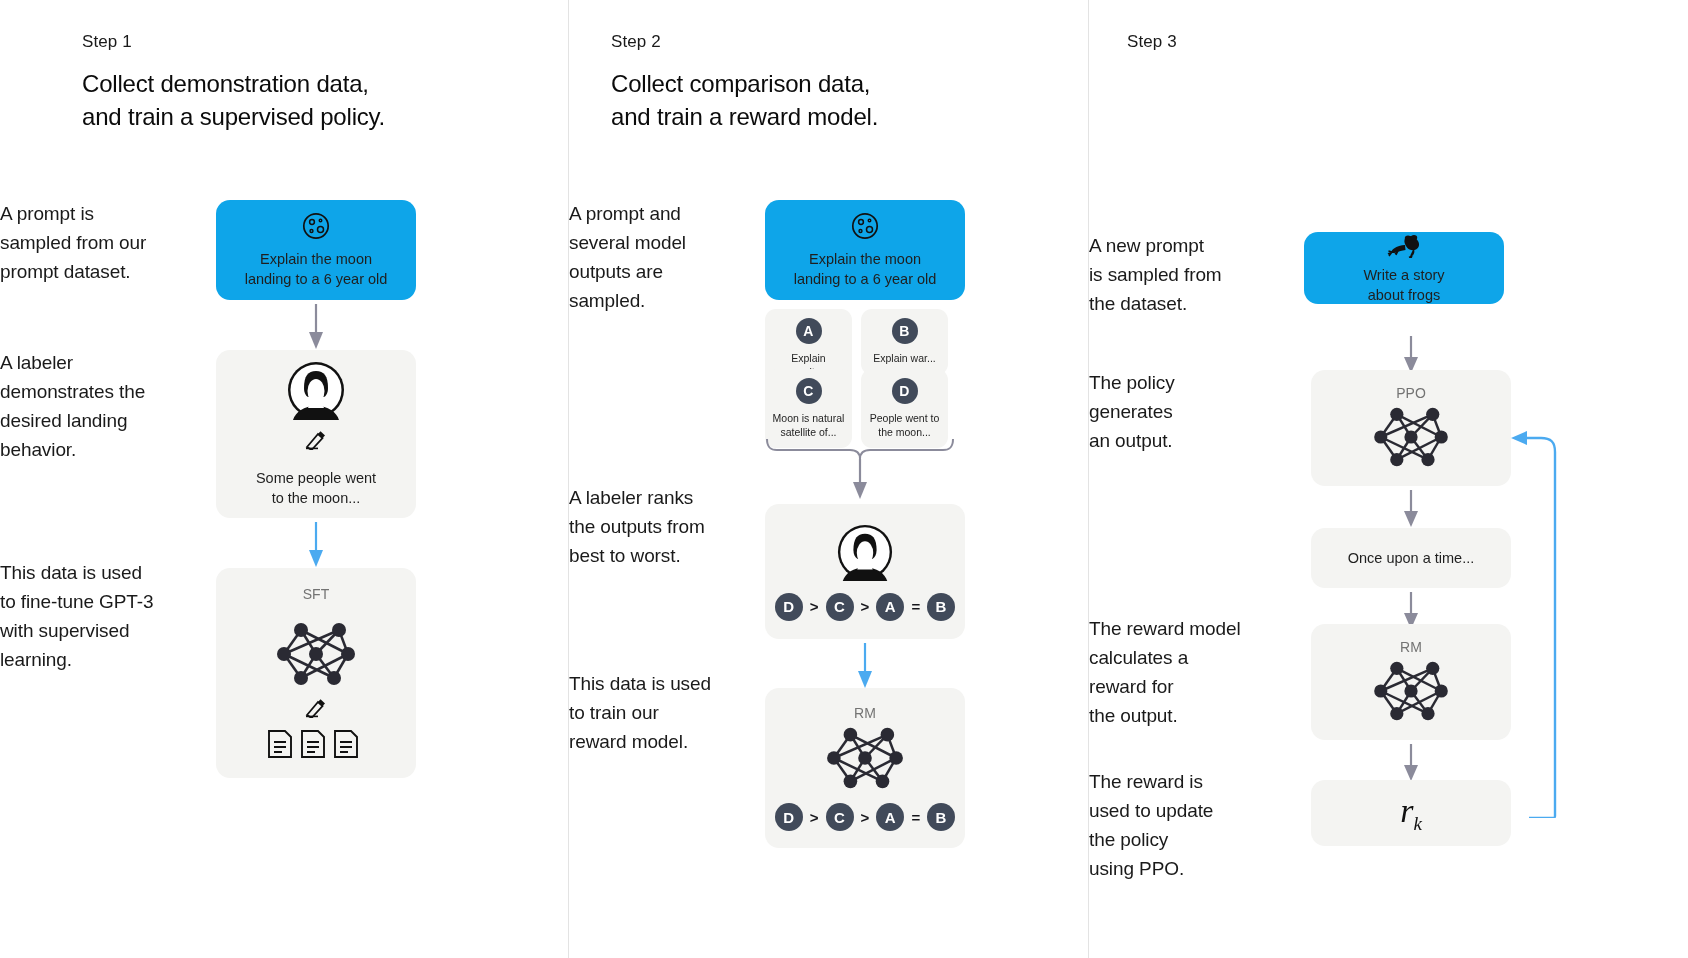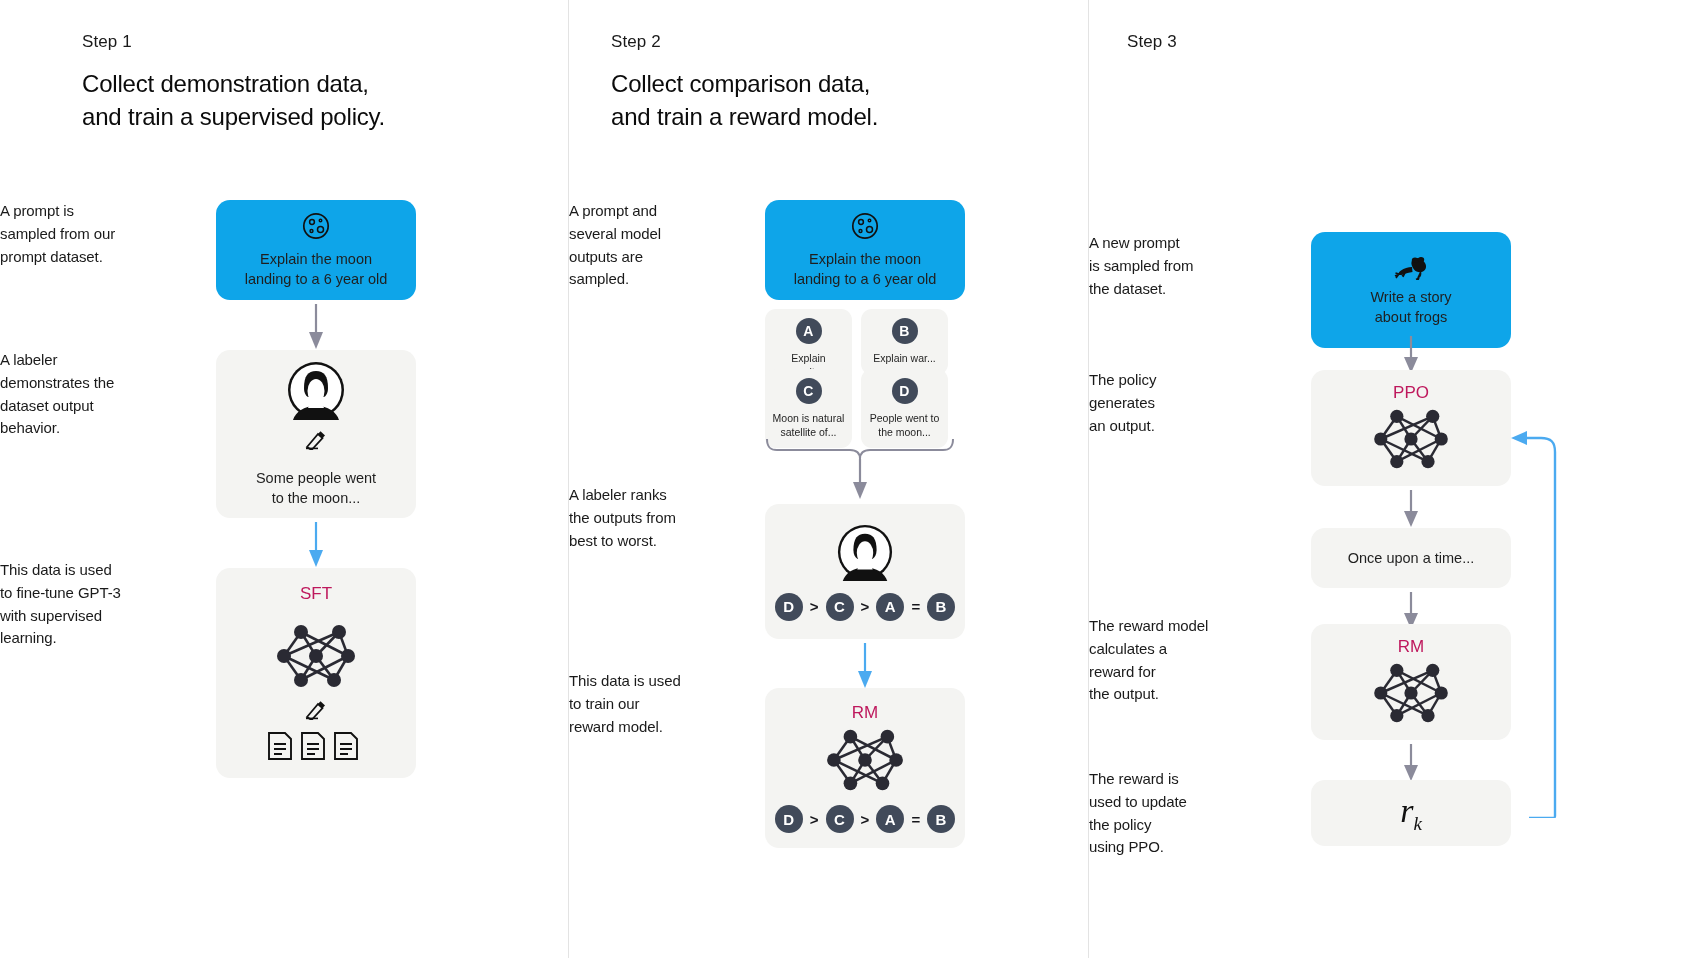--- a/index.html
+++ b/index.html
@@ -27,39 +27,39 @@
     margin-bottom: 16px;
   }
   .step-title {
     font-size: 24px; font-weight: 400; line-height: 1.36;
     letter-spacing: -.2px; color: #0b0b0b; white-space: pre-line;
   }
 
   
   .para {
     position: absolute;
-    font-size: 15px; line-height: 1.52; color: #1a1a1a;
+    font-size: 19px; line-height: 1.52; color: #1a1a1a;
     white-space: pre-line; letter-spacing: -.1px;
   }
 
   
   .card {
     position: absolute;
     border-radius: 14px;
     background: #f4f4f2;
     display: flex; flex-direction: column;
     align-items: center; justify-content: center;
   }
   .card.blue { background: #0ea5e9; }
   .card-text {
     font-size: 14.5px; line-height: 1.38; text-align: center;
     color: #1f1f1f; white-space: pre-line;
   }
   .card-cap {
-    font-size: 17px; color: #be185d; text-align: center;
+    font-size: 14px; color: #737373; text-align: center;
   }
 
   
   .arrow { position: absolute; }
   .arrow svg { display: block; }
 
   
   .moon-icon svg, .frog-icon svg, .nn-icon svg,
   .pencil-icon svg, .docs-icon svg, .person-icon svg { display: block; }
 
@@ -104,21 +104,21 @@
     <div class="col-inner">
       <div class="step-label">Step 1</div>
       <div class="step-title">Collect demonstration data,
 and train a supervised policy.</div>
 
       <div class="para" style="left:0px; top:168px; width:230px;">A prompt is
 sampled from our
 prompt dataset.</div>
       <div class="para" style="left:0px; top:317px; width:230px;">A labeler
 demonstrates the
-dataset output
+desired landing
 behavior.</div>
       <div class="para" style="left:0px; top:527px; width:245px;">This data is used
 to fine-tune GPT-3
 with supervised
 learning.</div>
 
       <div class="card blue" style="left:216px; top:168px; width:200px; height:100px;">
         <span class="moon-icon">
           <svg width="30" height="30" viewBox="0 0 30 30">
             <circle cx="15" cy="15" r="12.2" fill="none" stroke="#111" stroke-width="1.7"></circle>
@@ -361,21 +361,21 @@
 an output.</div>
       <div class="para" style="left:0px; top:736px; width:215px;">The reward is
 used to update
 the policy
 using PPO.</div>
       <div class="para" style="left:0px; top:583px; width:215px;">The reward model
 calculates a
 reward for
 the output.</div>
 
-      <div class="card blue" style="left:222px; top:200px; width:200px; height:116px;">
+      <div class="card blue" style="left:215px; top:200px; width:200px; height:72px;">
         <span class="frog-icon">
           <svg width="36" height="26" viewBox="0 0 36 26">
             <path d="M20.5 4.5 C25 3 30 5 32 9 C34 12.5 33 16 30 17.5 C27 19 23 18 21 15.5
                      C19 13 18 10 18.5 8 C19 6 19.5 5 20.5 4.5 Z" fill="#111"></path>
             <ellipse cx="22" cy="6" rx="3.2" ry="2.6" fill="#111"></ellipse>
             <ellipse cx="28" cy="5.5" rx="3.2" ry="2.6" fill="#111"></ellipse>
             <path d="M19 13 C15 13 11 14.5 8 16.5 C6 18 5 19.5 5.5 20.5 C6 21.5 8 21 10 20.5
                      C13 19.5 16 18.5 19.5 18 Z" fill="#111"></path>
             <path d="M6 20 L2 22 M6 20 L2.5 19 M6 20 L3 24" stroke="#111" stroke-width="1.5" fill="none"></path>
             <path d="M28 17 C29 20 28 23 26 24 C25 24.5 24 24 24.5 23 C25.5 21 26.5 19 27 17.5 Z" fill="#111"></path>

